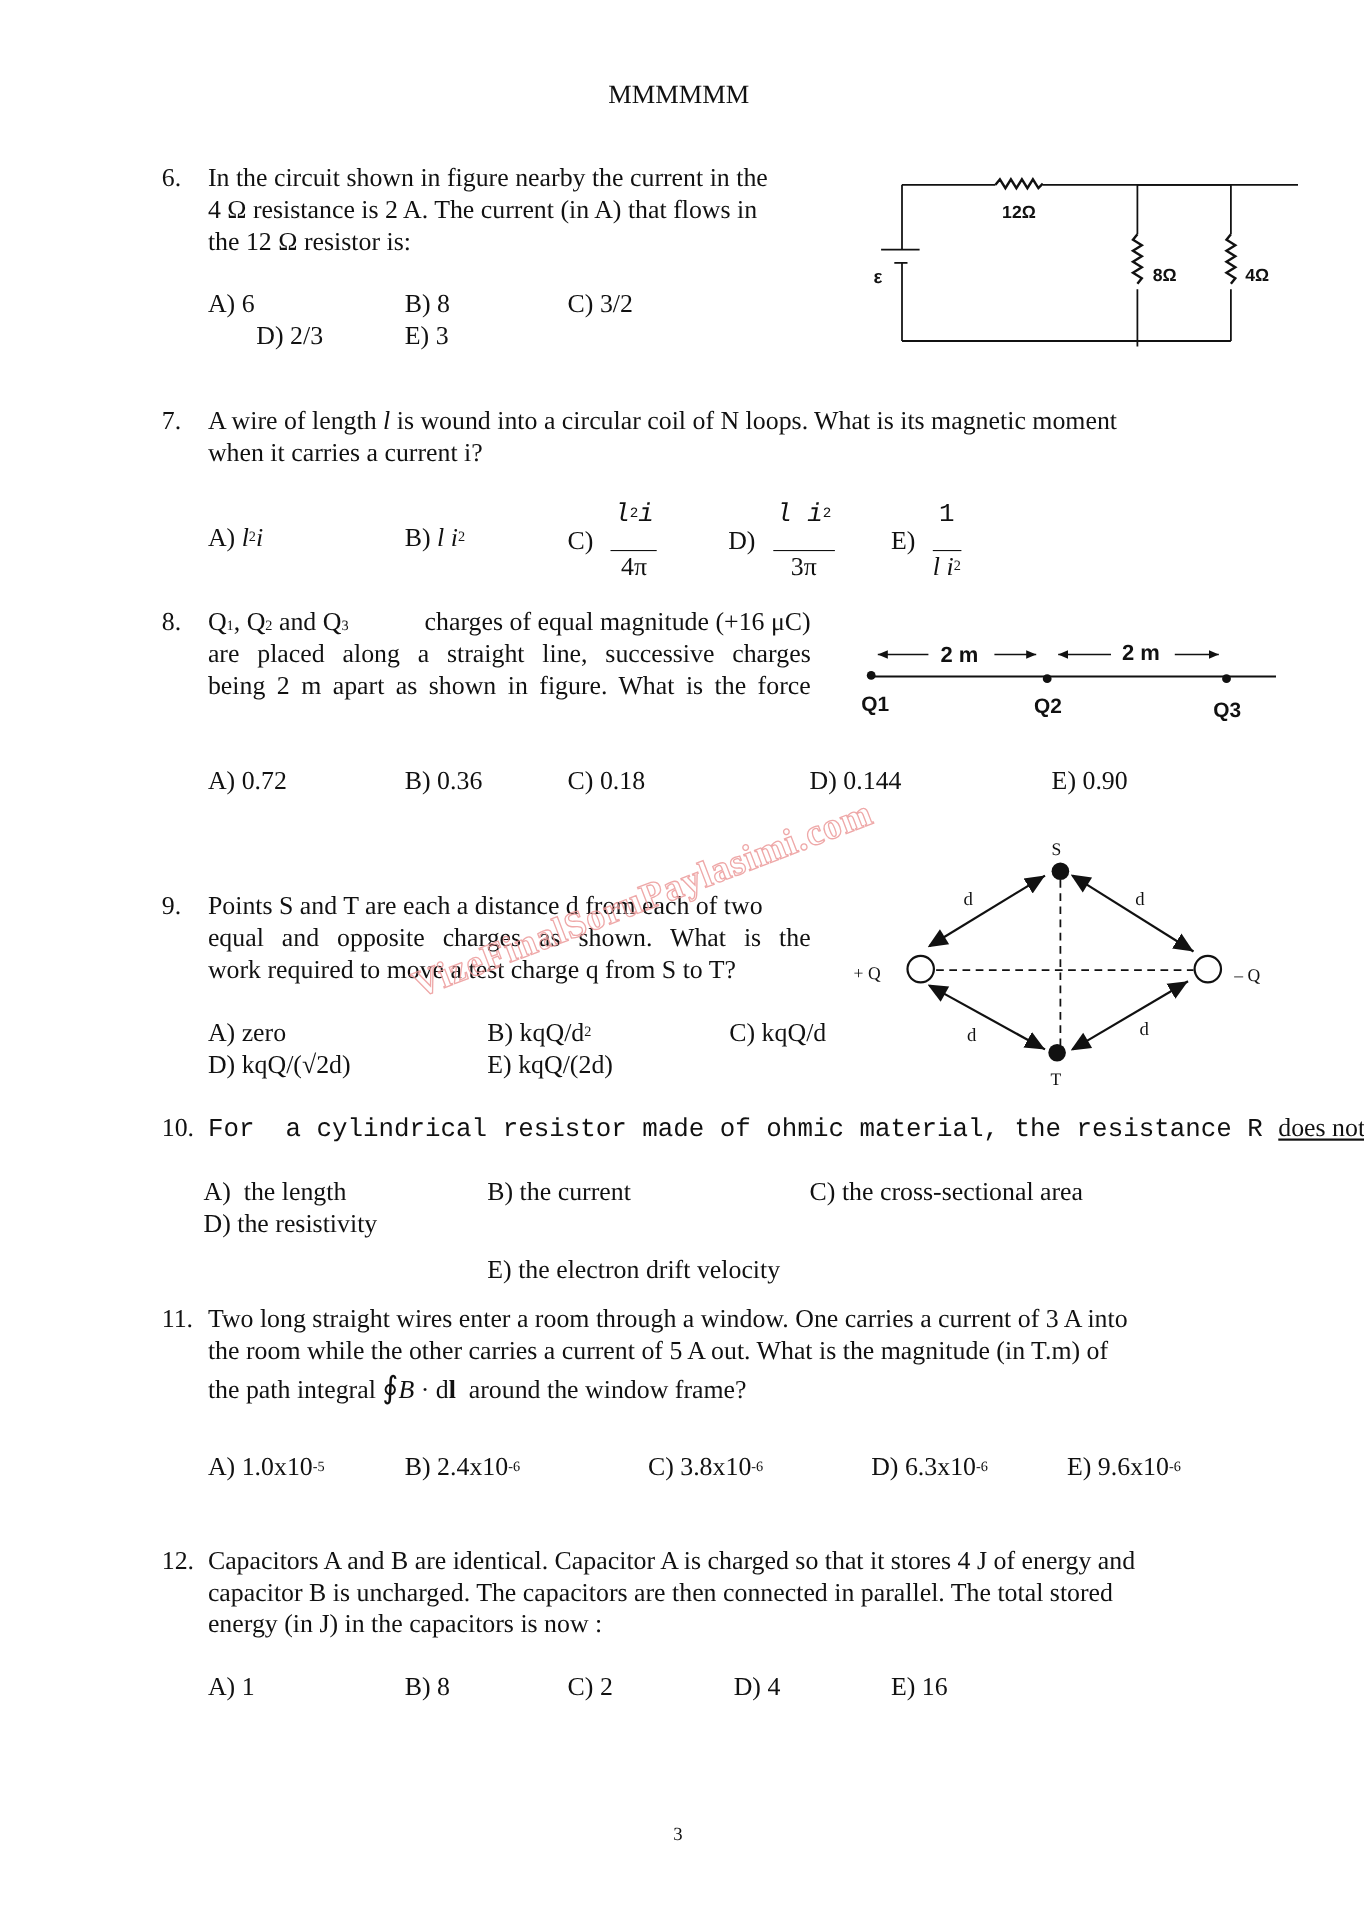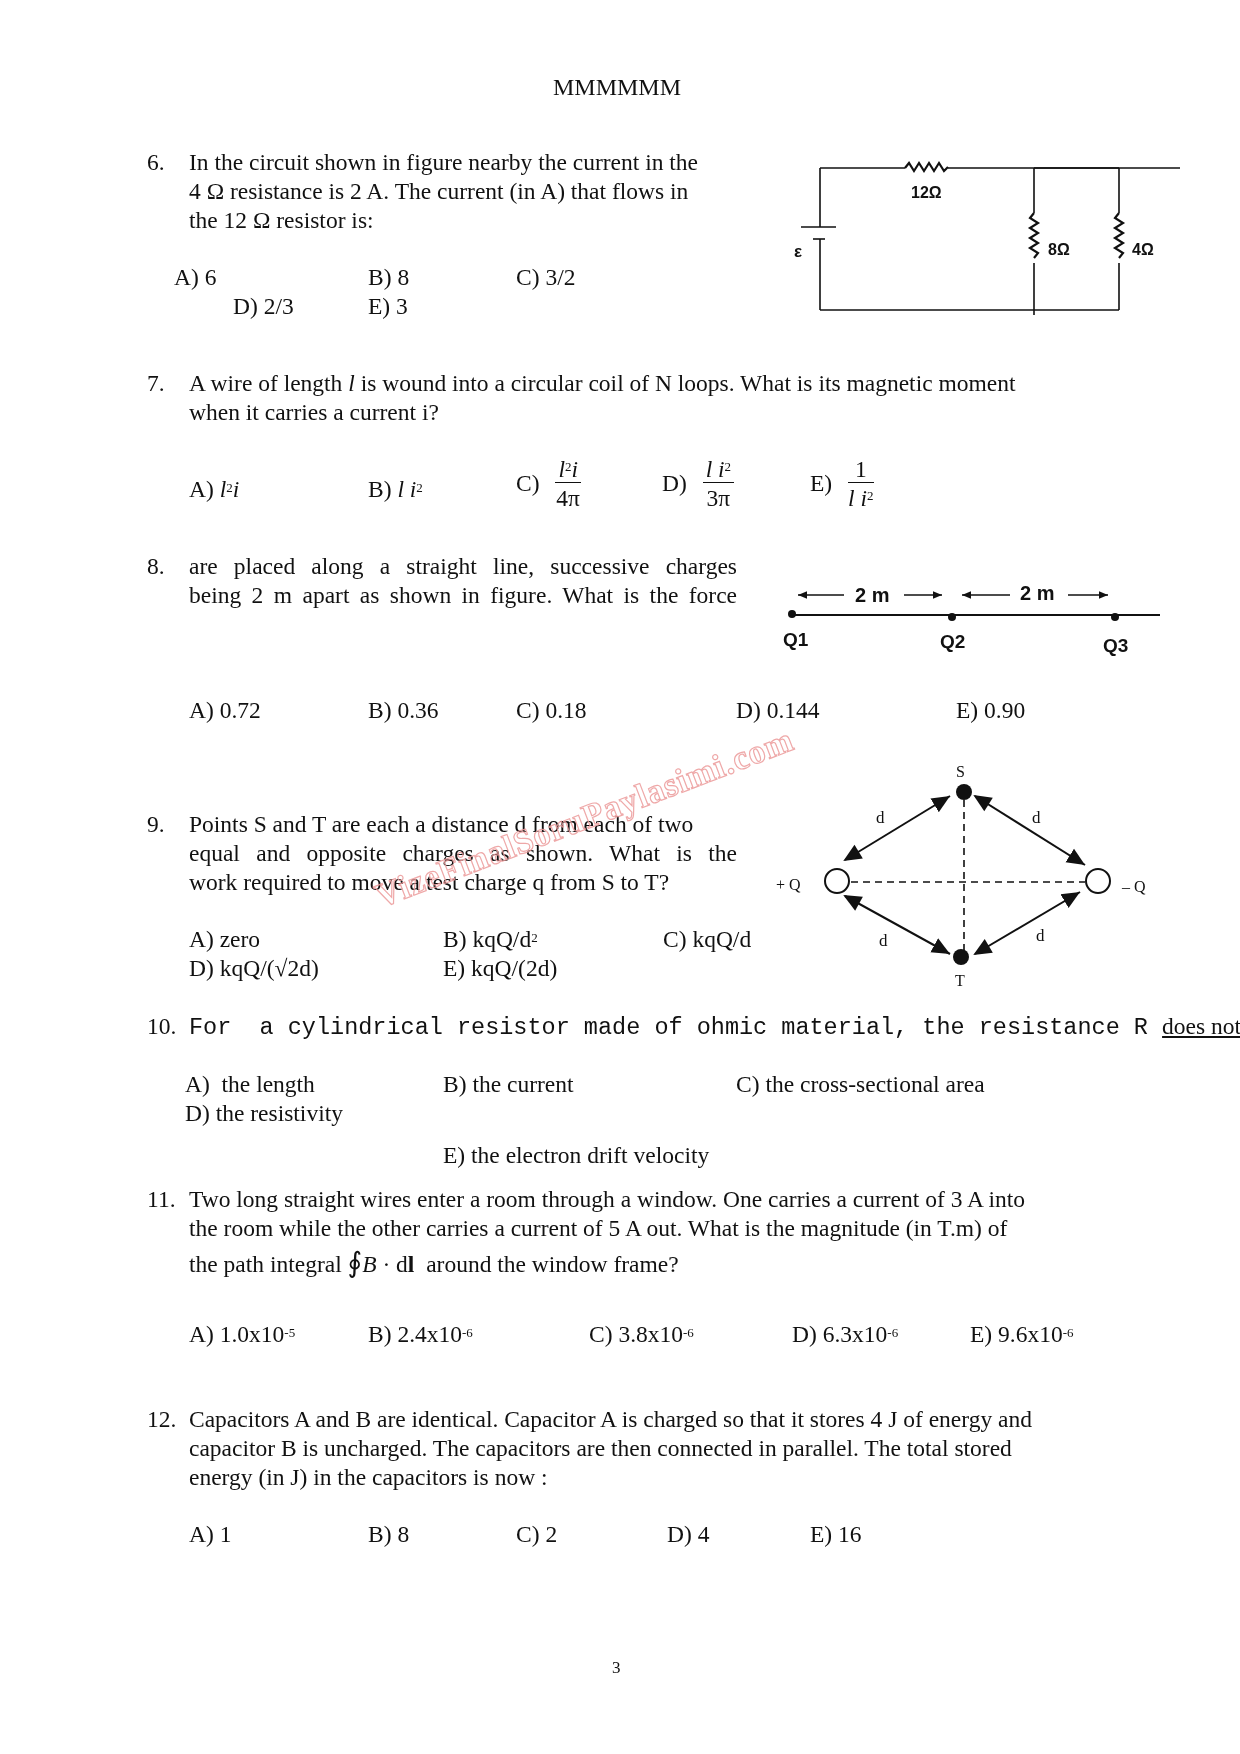--- a/index.html
+++ b/index.html
@@ -9,40 +9,40 @@
   .t { font-size:23.5px; line-height:29px; }
   .header { font-size:24px; }
   .qnum { position:absolute; font-size:23.5px; line-height:29px; }
   .qtext { position:absolute; font-size:23.5px; line-height:29px; white-space:normal; }
   .just { text-align:justify; text-align-last:left; }
   .opt { position:absolute; font-size:23.5px; line-height:29px; white-space:nowrap; }
   sup { font-size:13px; vertical-align:top; position:relative; top:-2px; }
   sub { font-size:13px; vertical-align:bottom; position:relative; top:2px; }
   i { font-style:italic; }
   .frac { display:inline-block; vertical-align:middle; text-align:center; margin-left:10px; }
-  .frac .num { display:block; border-bottom:1.4px solid #111; padding:0 3px 0; line-height:26px; }
+  .frac .num { display:block; border-bottom:1.4px solid #111; padding:0 3px 18px; line-height:26px;font-family:Liberation Mono, monospace; }
   .frac .den { display:block; padding-top:2px; line-height:26px; }
   .underline { text-decoration:underline; }
   svg text { font-family:"Liberation Sans", "DejaVu Sans", sans-serif; }
   .watermark { position:absolute; left:370px; top:880px; transform:rotate(-21deg); transform-origin:left top;
                font-family:"Liberation Serif", serif; font-weight:bold; font-size:34px; color:transparent;
                -webkit-text-stroke:1.2px #ec9a9a; letter-spacing:1px; opacity:0.85; }
   .pagenum { position:absolute; left:612px; top:1658px; font-size:17px; }
 </style>
 </head>
 <body>
 
 <div class="abs header" style="left:553px; top:74px;">MMMMMM</div>
 
 <div>
   <div class="qnum" style="left:147px; top:148px;">6.</div>
   <div class="abs t" style="left:189px; top:148px;">In the circuit shown in figure nearby the current in the</div>
   <div class="abs t" style="left:189px; top:177px;">4 Ω resistance is 2 A. The current (in A) that flows in</div>
   <div class="abs t" style="left:189px; top:206px;">the 12 Ω resistor is:</div>
-  <div class="opt" style="left:174px; top:263px;text-align:right;">A) 6</div>
+  <div class="opt" style="left:189px; top:263px;text-align:right;">A) 6</div>
   <div class="opt" style="left:368px; top:263px;">B) 8</div>
   <div class="opt" style="left:516px; top:263px;">C) 3/2</div>
   <div class="opt" style="left:189px; top:292px;margin-left:44px;">D) 2/3</div>
   <div class="opt" style="left:368px; top:292px;">E) 3</div>
 
   <svg class="abs" style="left:780px; top:140px;" width="400" height="200" viewBox="0 0 400 200">
     <g stroke="#111" stroke-width="1.6" fill="none">
       <path d="M40 28 H125"></path>
       <path d="M125 28 l4 -5 l5 8 l5 -8 l5 8 l5 -8 l5 8 l5 -8 l5 8 l4 -4" stroke-width="2.2"></path>
       <path d="M168 28 H559 M254 28 V73 M339 28 V73"></path>
@@ -96,20 +96,24 @@
     <span class="frac">
       <span class="num">1</span>
       <span class="den"><i>l i</i><sup>2</sup></span>
     </span>
   </div>
 </div>
 
 <div>
   <div class="qnum" style="left:147px; top:552px;">8.</div>
   <div class="qtext just" style="left:189px; top:552px; width:548px;">
+    <div style="display:flex; justify-content:space-between;">
+      <span>Q<sub>1</sub>, Q<sub>2</sub> and Q<sub>3</sub></span>
+      <span style="white-space:pre;"> charges of equal magnitude (+16 μC)</span>
+    </div>
     <div class="just" style="text-align-last:justify;">are placed along a straight line, successive charges</div>
     <div class="just" style="text-align-last:justify;">being 2 m apart as shown in figure. What is the force</div>
   </div>
   <div class="opt" style="left:189px; top:696px;">A) 0.72</div>
   <div class="opt" style="left:368px; top:696px;">B) 0.36</div>
   <div class="opt" style="left:516px; top:696px;">C) 0.18</div>
   <div class="opt" style="left:736px; top:696px;">D) 0.144</div>
   <div class="opt" style="left:956px; top:696px;">E) 0.90</div>
 
   <svg class="abs" style="left:770px; top:560px;" width="400" height="110" viewBox="0 0 400 110">

